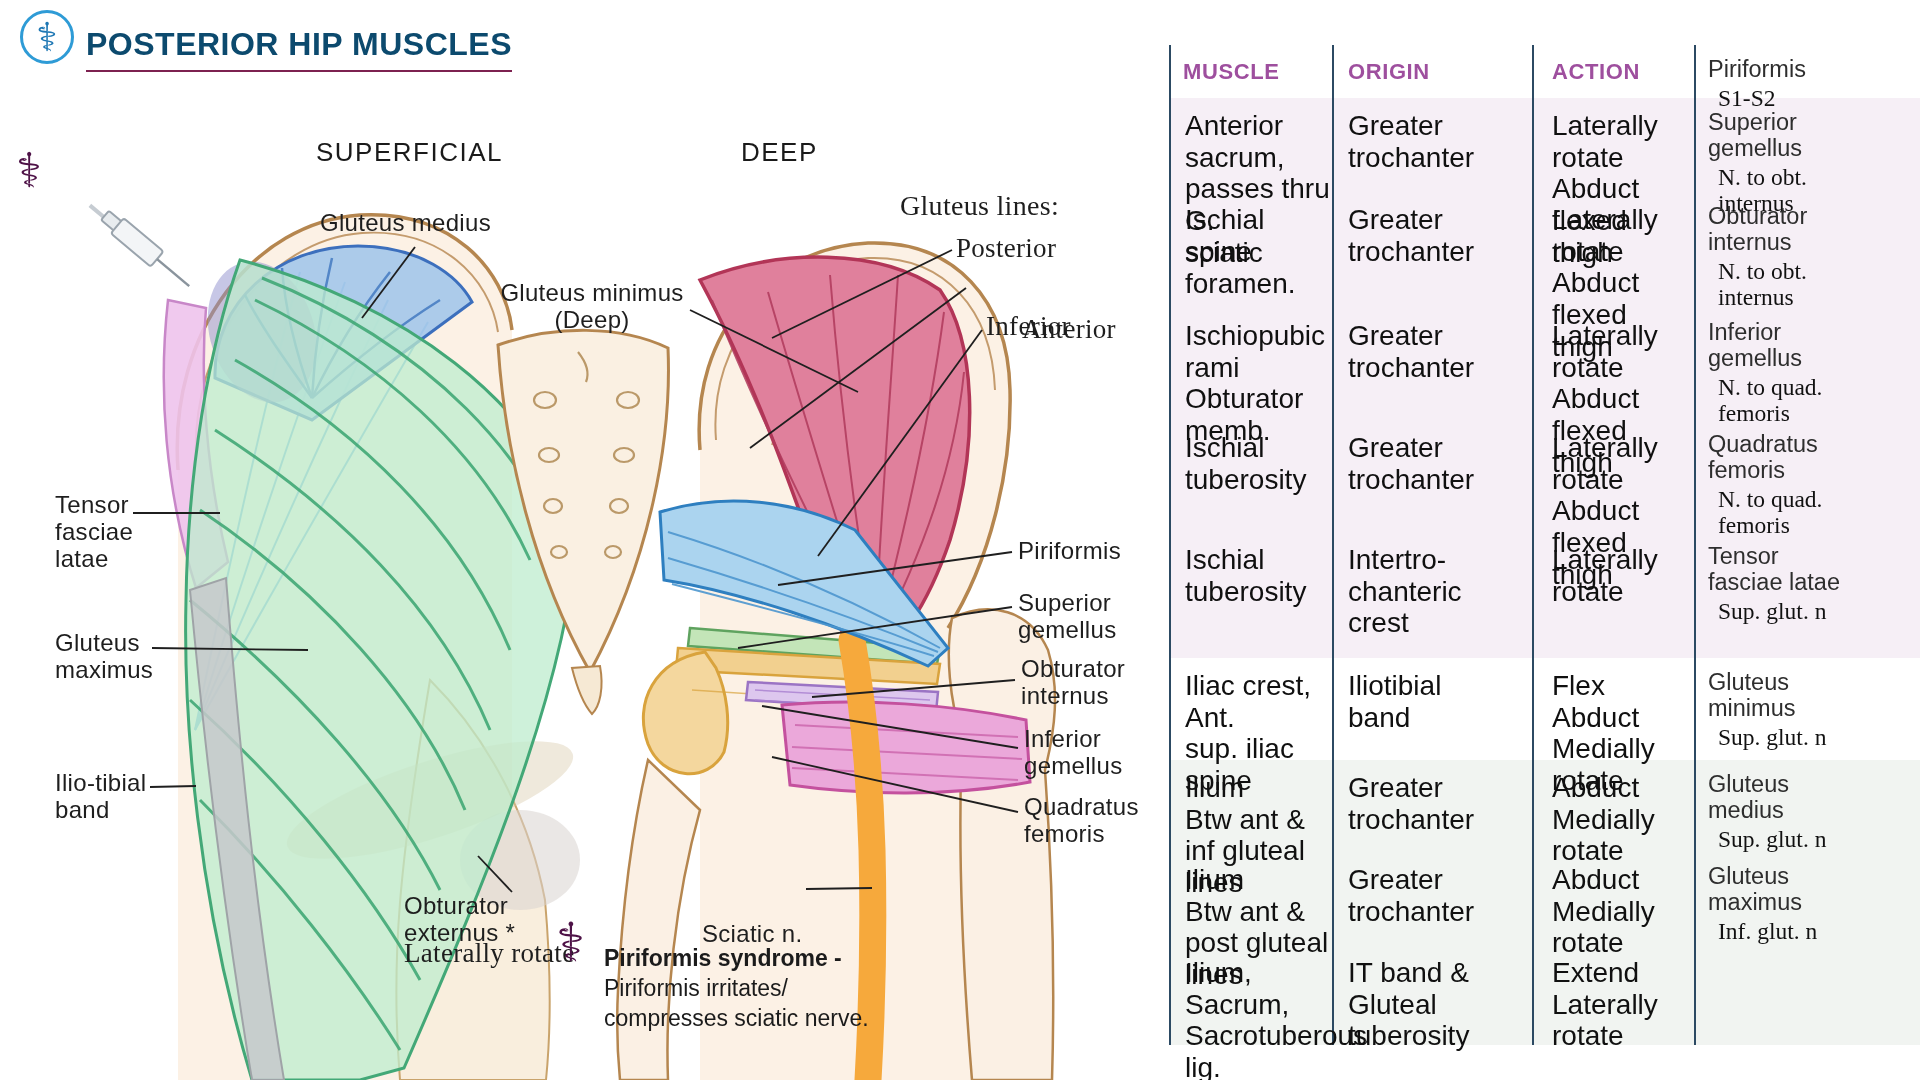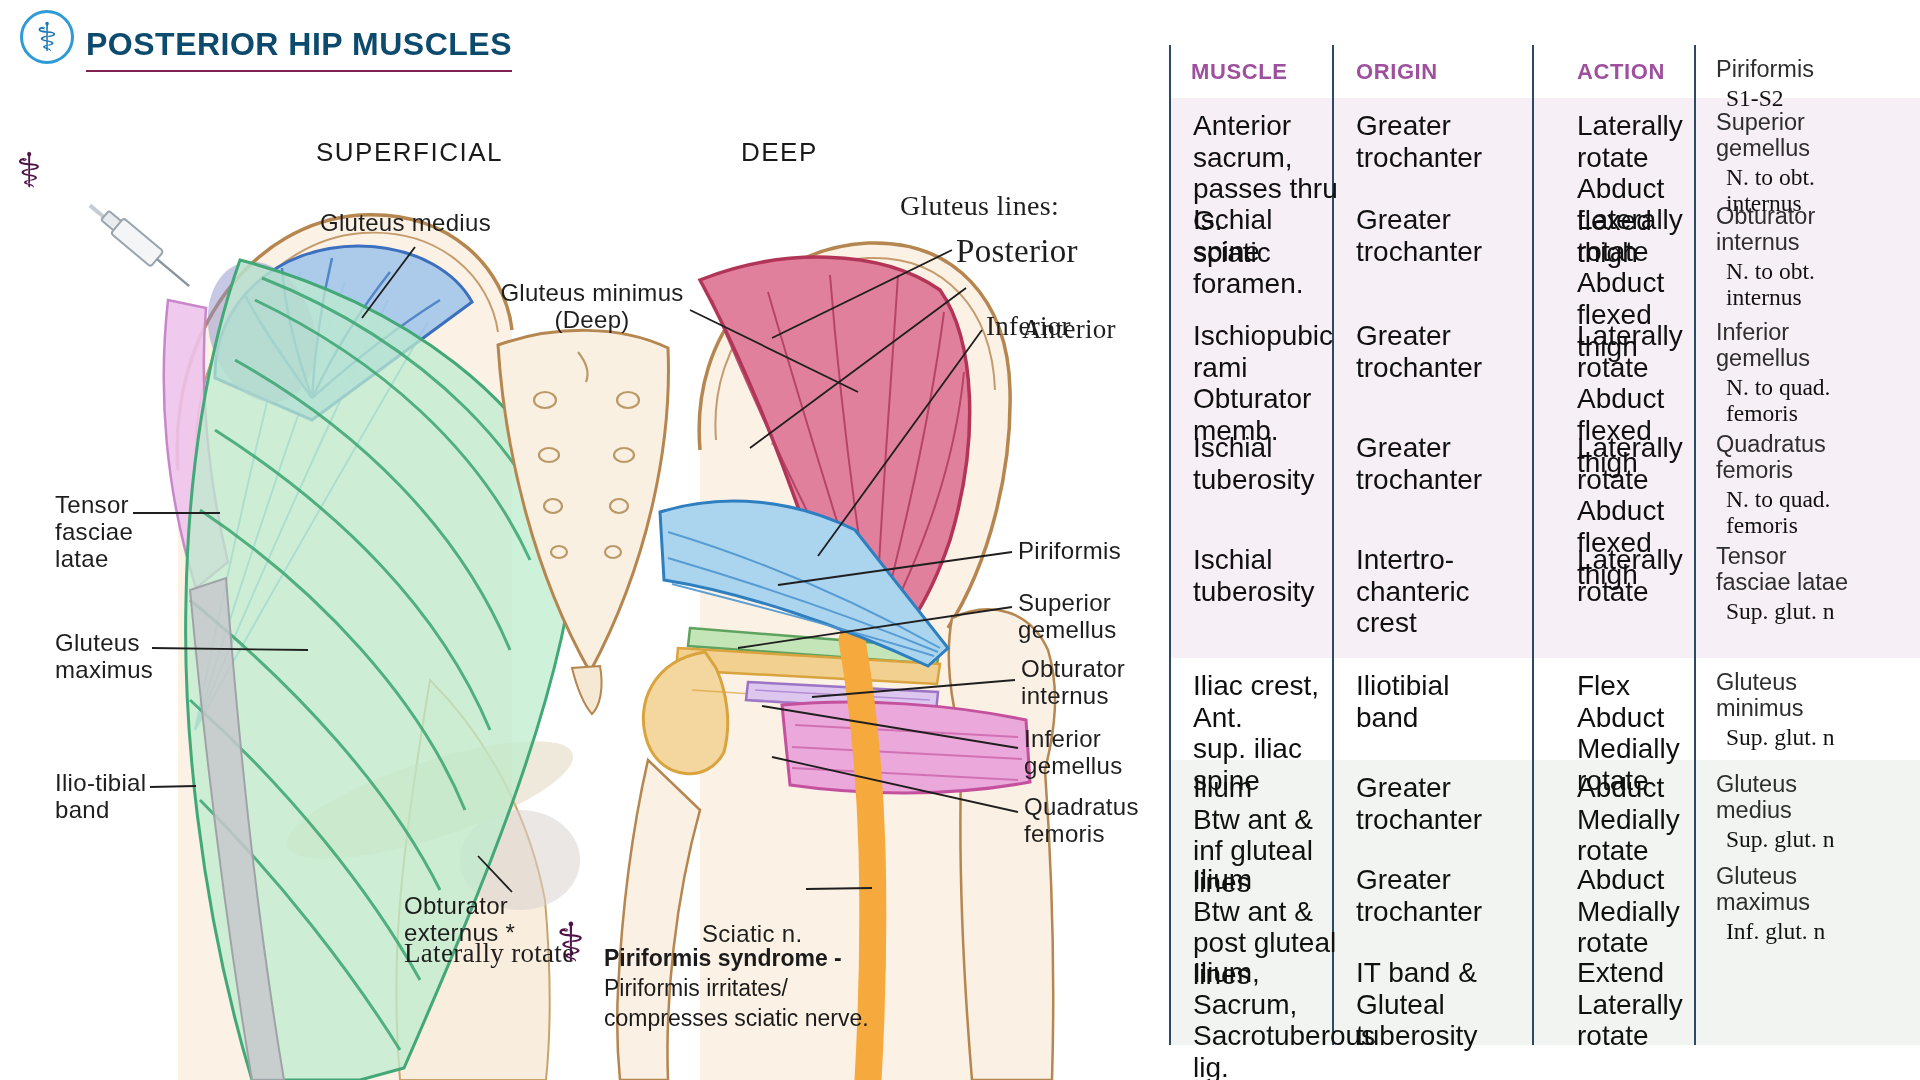--- a/index.html
+++ b/index.html
@@ -27,21 +27,21 @@
   #lbl-superficial { left:316px; top:138px; }
   #lbl-deep        { left:741px; top:138px; }
   #lbl-gluteus-medius { left:320px; top:210px; }
   #lbl-gluteus-minimus { left:486px; top:280px; width:212px; text-align:center; }
   #lbl-tensor      { left:55px;  top:492px; }
   #lbl-gluteus-maximus { left:55px; top:630px; }
   #lbl-itb         { left:55px;  top:770px; }
   #lbl-obturator-externus { left:404px; top:893px; }
   #lbl-obt-ext-action { left:404px; top:938px; font-size:27px; }
   #lbl-gluteal-lines { left:900px; top:190px; font-size:28px; }
-  #lbl-posterior   { left:956px; top:233px; font-size:33px; }
+  #lbl-posterior   { left:956px; top:233px; font-size:27px; }
   #lbl-anterior    { left:1022px; top:271px; font-size:27px;margin-top:43px; }
   #lbl-inferior    { left:986px; top:311px; font-size:27px; }
   #lbl-piriformis  { left:1018px; top:538px; }
   #lbl-superior-gemellus { left:1018px; top:590px; }
   #lbl-obturator-internus { left:1021px; top:656px; }
   #lbl-inferior-gemellus { left:1024px; top:726px; }
   #lbl-quadratus-femoris { left:1024px; top:794px; }
   #lbl-sciatic     { left:702px; top:873px;margin-top:48px; }
 
   
@@ -56,28 +56,28 @@
   .note .ntitle { font-weight:bold; }
 
   
   #muscle-table { position:absolute; left:1169px; top:45px; width:751px; height:1000px; }
   .band { position:absolute; left:2px; width:749px; }
   #band-lavender { top:53px; height:560px; background:#f6eff6; }
   #band-white    { top:613px; height:102px; background:#ffffff; }
   #band-gray     { top:715px; height:285px; background:#f1f4f1; }
   .vline { position:absolute; top:0; width:2px; height:1000px; background:#2c4a63; }
   #vl-0 { left:0; } #vl-1 { left:163px; } #vl-2 { left:363px; } #vl-3 { left:525px; }
-  .table-grid { position:absolute; left:8px; top:0; width:619px; height:1000px;
+  .table-grid { position:absolute; left:0; top:0; width:619px; height:1000px;
                 display:grid; grid-template-columns:163px 200px 162px 226px;
                 grid-template-rows:53px 94px 116px 112px 112px 126px 102px 92px 93px 100px; }
   .th { color:#9e4f9e; font-size:22px; font-weight:bold; letter-spacing:.6px;
         padding-top:14px; }
   .td { padding-top:12px; }
   .c1 { padding-left:14px; } .c2 { padding-left:16px; }
-  .c3 { padding-left:16px; } .c4 { padding-left:37px; }
+  .c3 { padding-left:16px; } .c4 { padding-left:20px; }
   .mname { font-family:"Liberation Sans", sans-serif; font-size:23.5px; line-height:1.1;
            color:#2e2e2e; }
   .mnerve { font-family:"Liberation Serif", serif; font-size:23.5px; line-height:1.1;
             color:#111; padding-left:10px; margin-top:3px; }
   .body-cell { font-family:Liberation Sans, sans-serif; font-size:28px; line-height:1.13;
                color:#101010; }
 </style>
 </head>
 <body>
 

